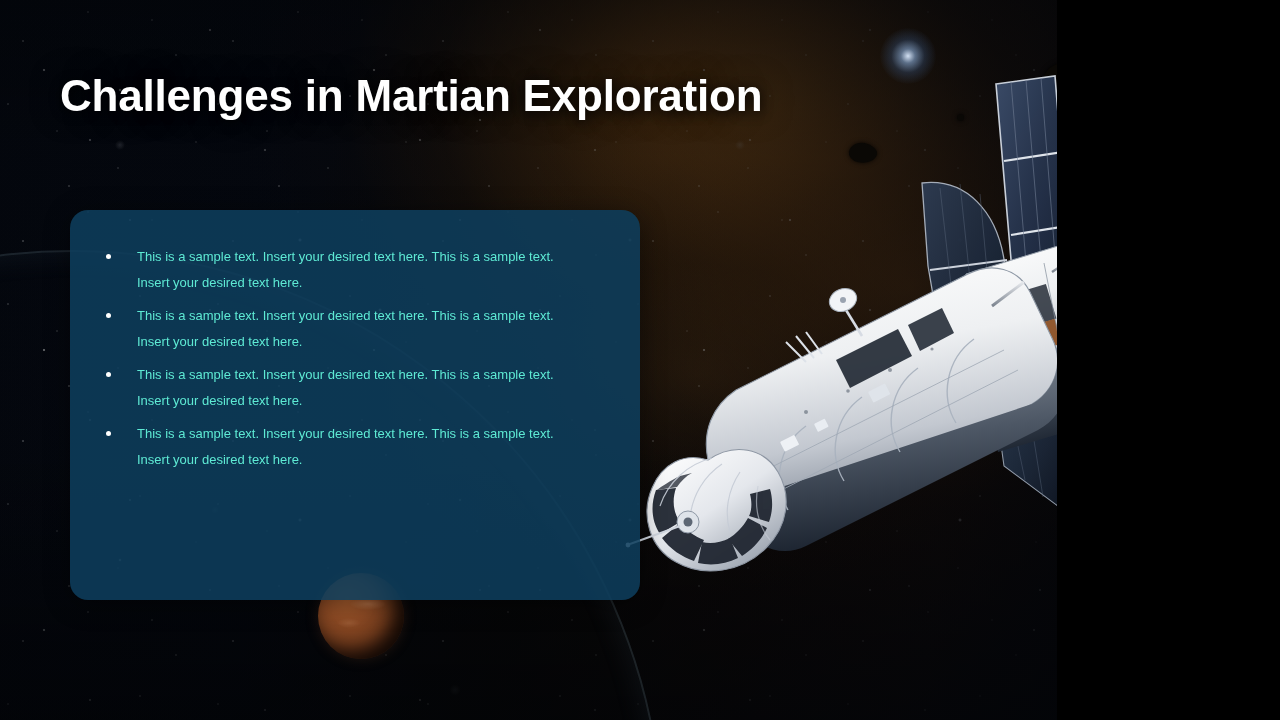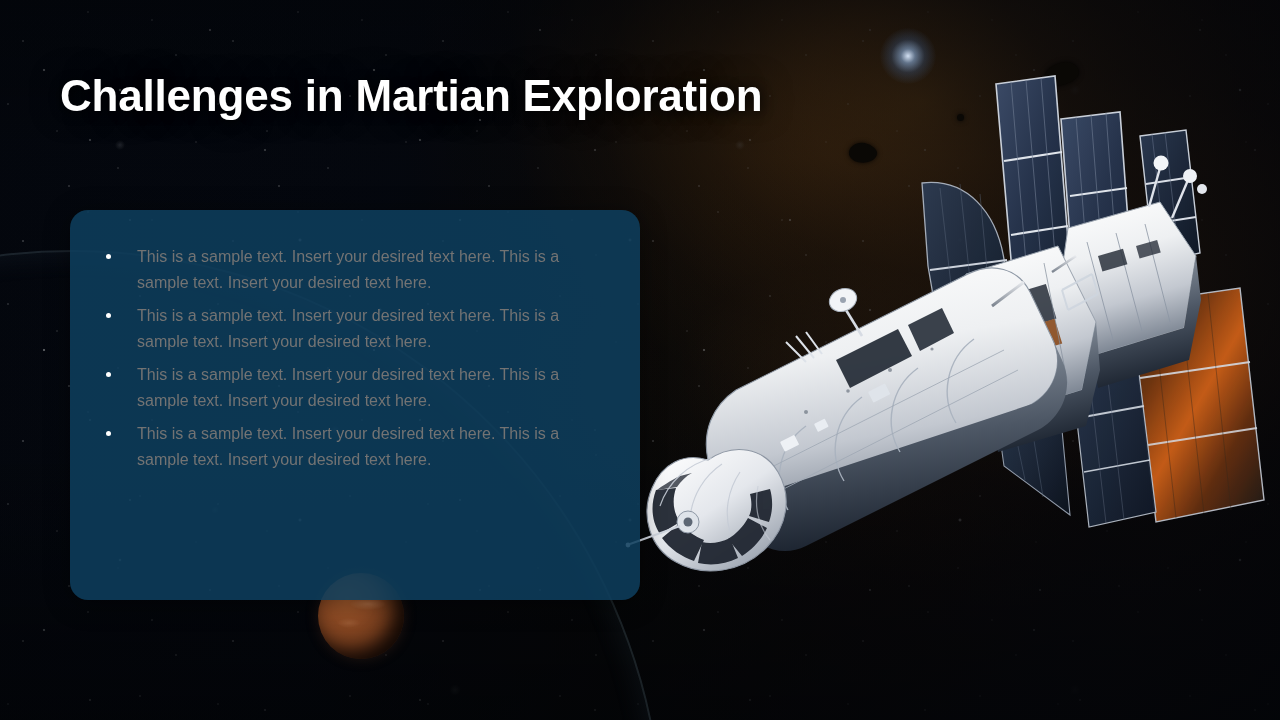--- a/index.html
+++ b/index.html
@@ -6,21 +6,21 @@
     margin: 0;
     padding: 0;
     background: #000;
   }
   body {
     font-family: "Liberation Sans", sans-serif;
   }
 
   #slide {
     position: relative;
-    width: 1280px;
+    width: 1057px;
     height: 720px;
     overflow: hidden;
     background: #04070c;
   }
 
   
   .bg-layer {
     position: absolute;
     inset: 0;
     pointer-events: none;
@@ -238,22 +238,22 @@
   }
   #bullet-list {
     list-style: none;
     margin: 0;
     padding: 0;
   }
   #bullet-list li {
     position: relative;
     padding-left: 37px;
     margin-bottom: 8px;
-    color: #737373;
-    font-size: 16px;
+    color: #5eead4;
+    font-size: 13px;
     line-height: 25.5px;
     font-family: "Liberation Sans", sans-serif;
     font-weight: 400;
   }
   #bullet-list li:last-child { margin-bottom: 0; }
   #bullet-list li .dot {
     position: absolute;
     left: 6px;
     top: 10px;
     width: 5px; height: 5px;

